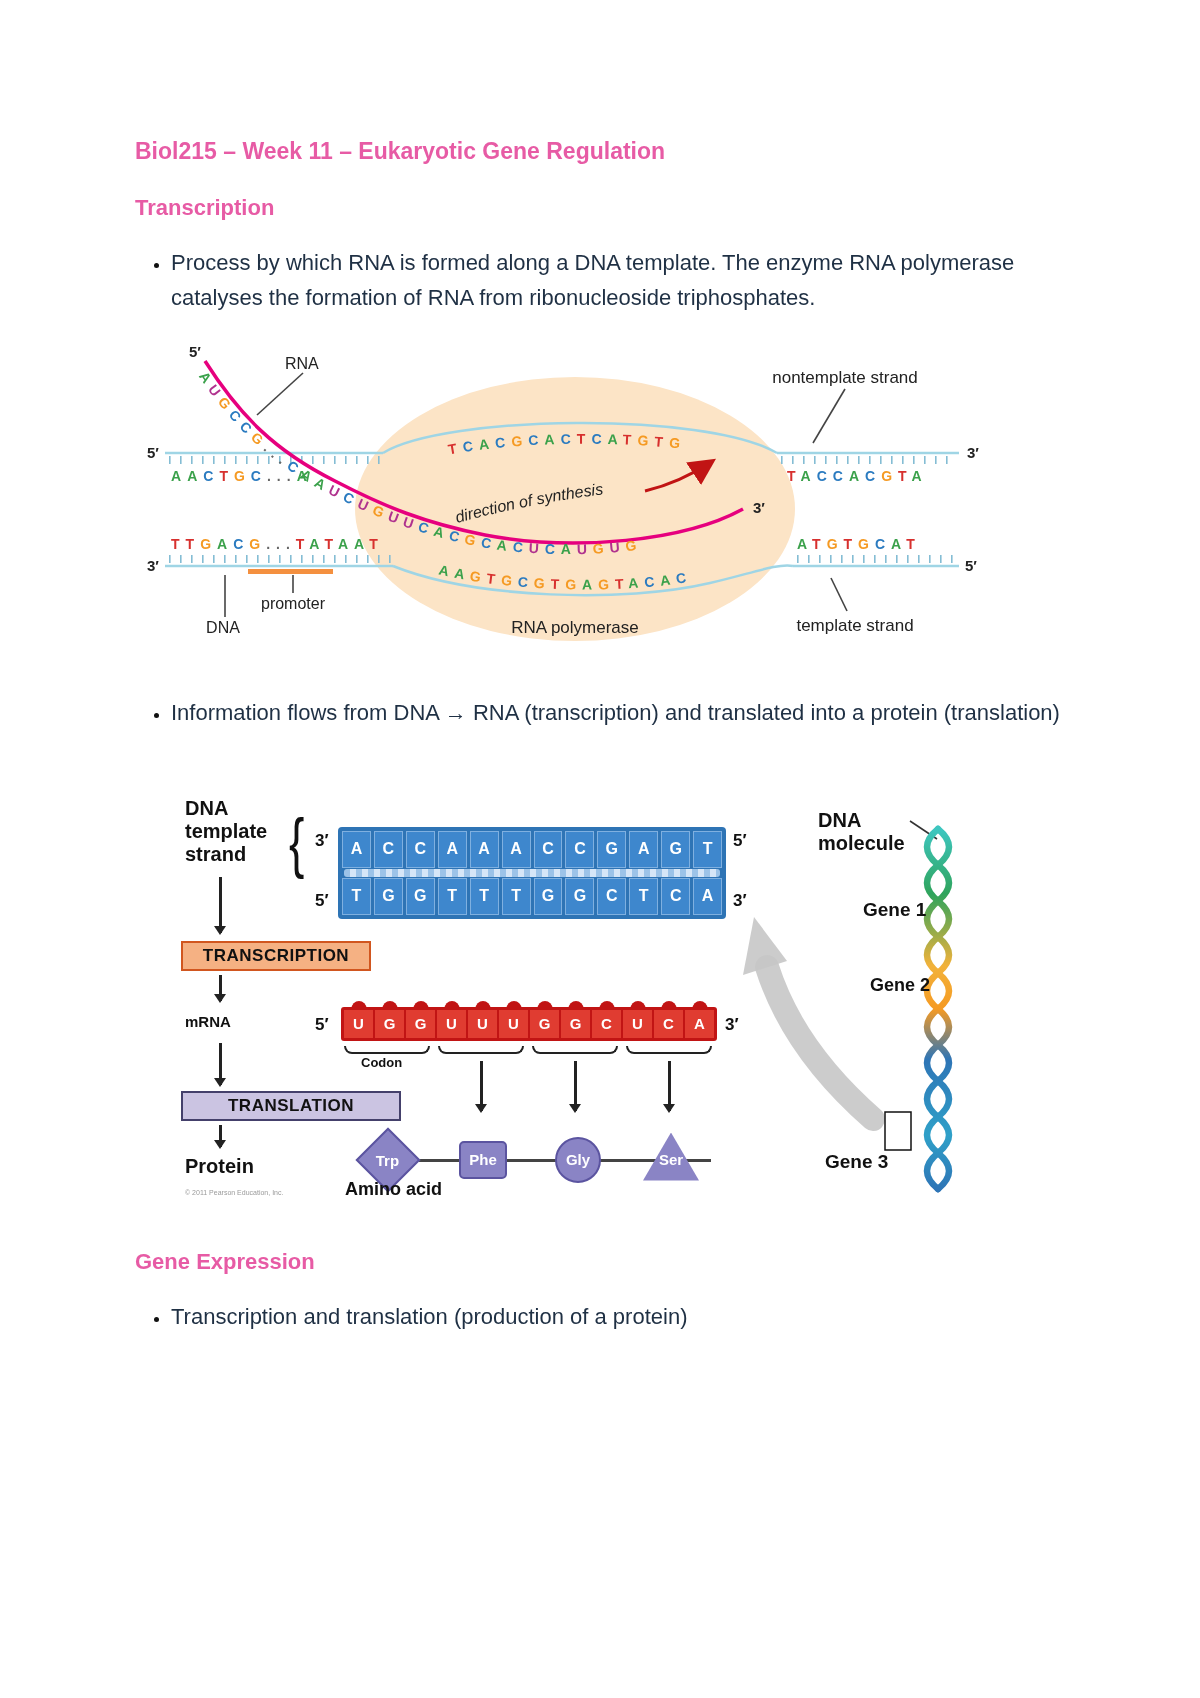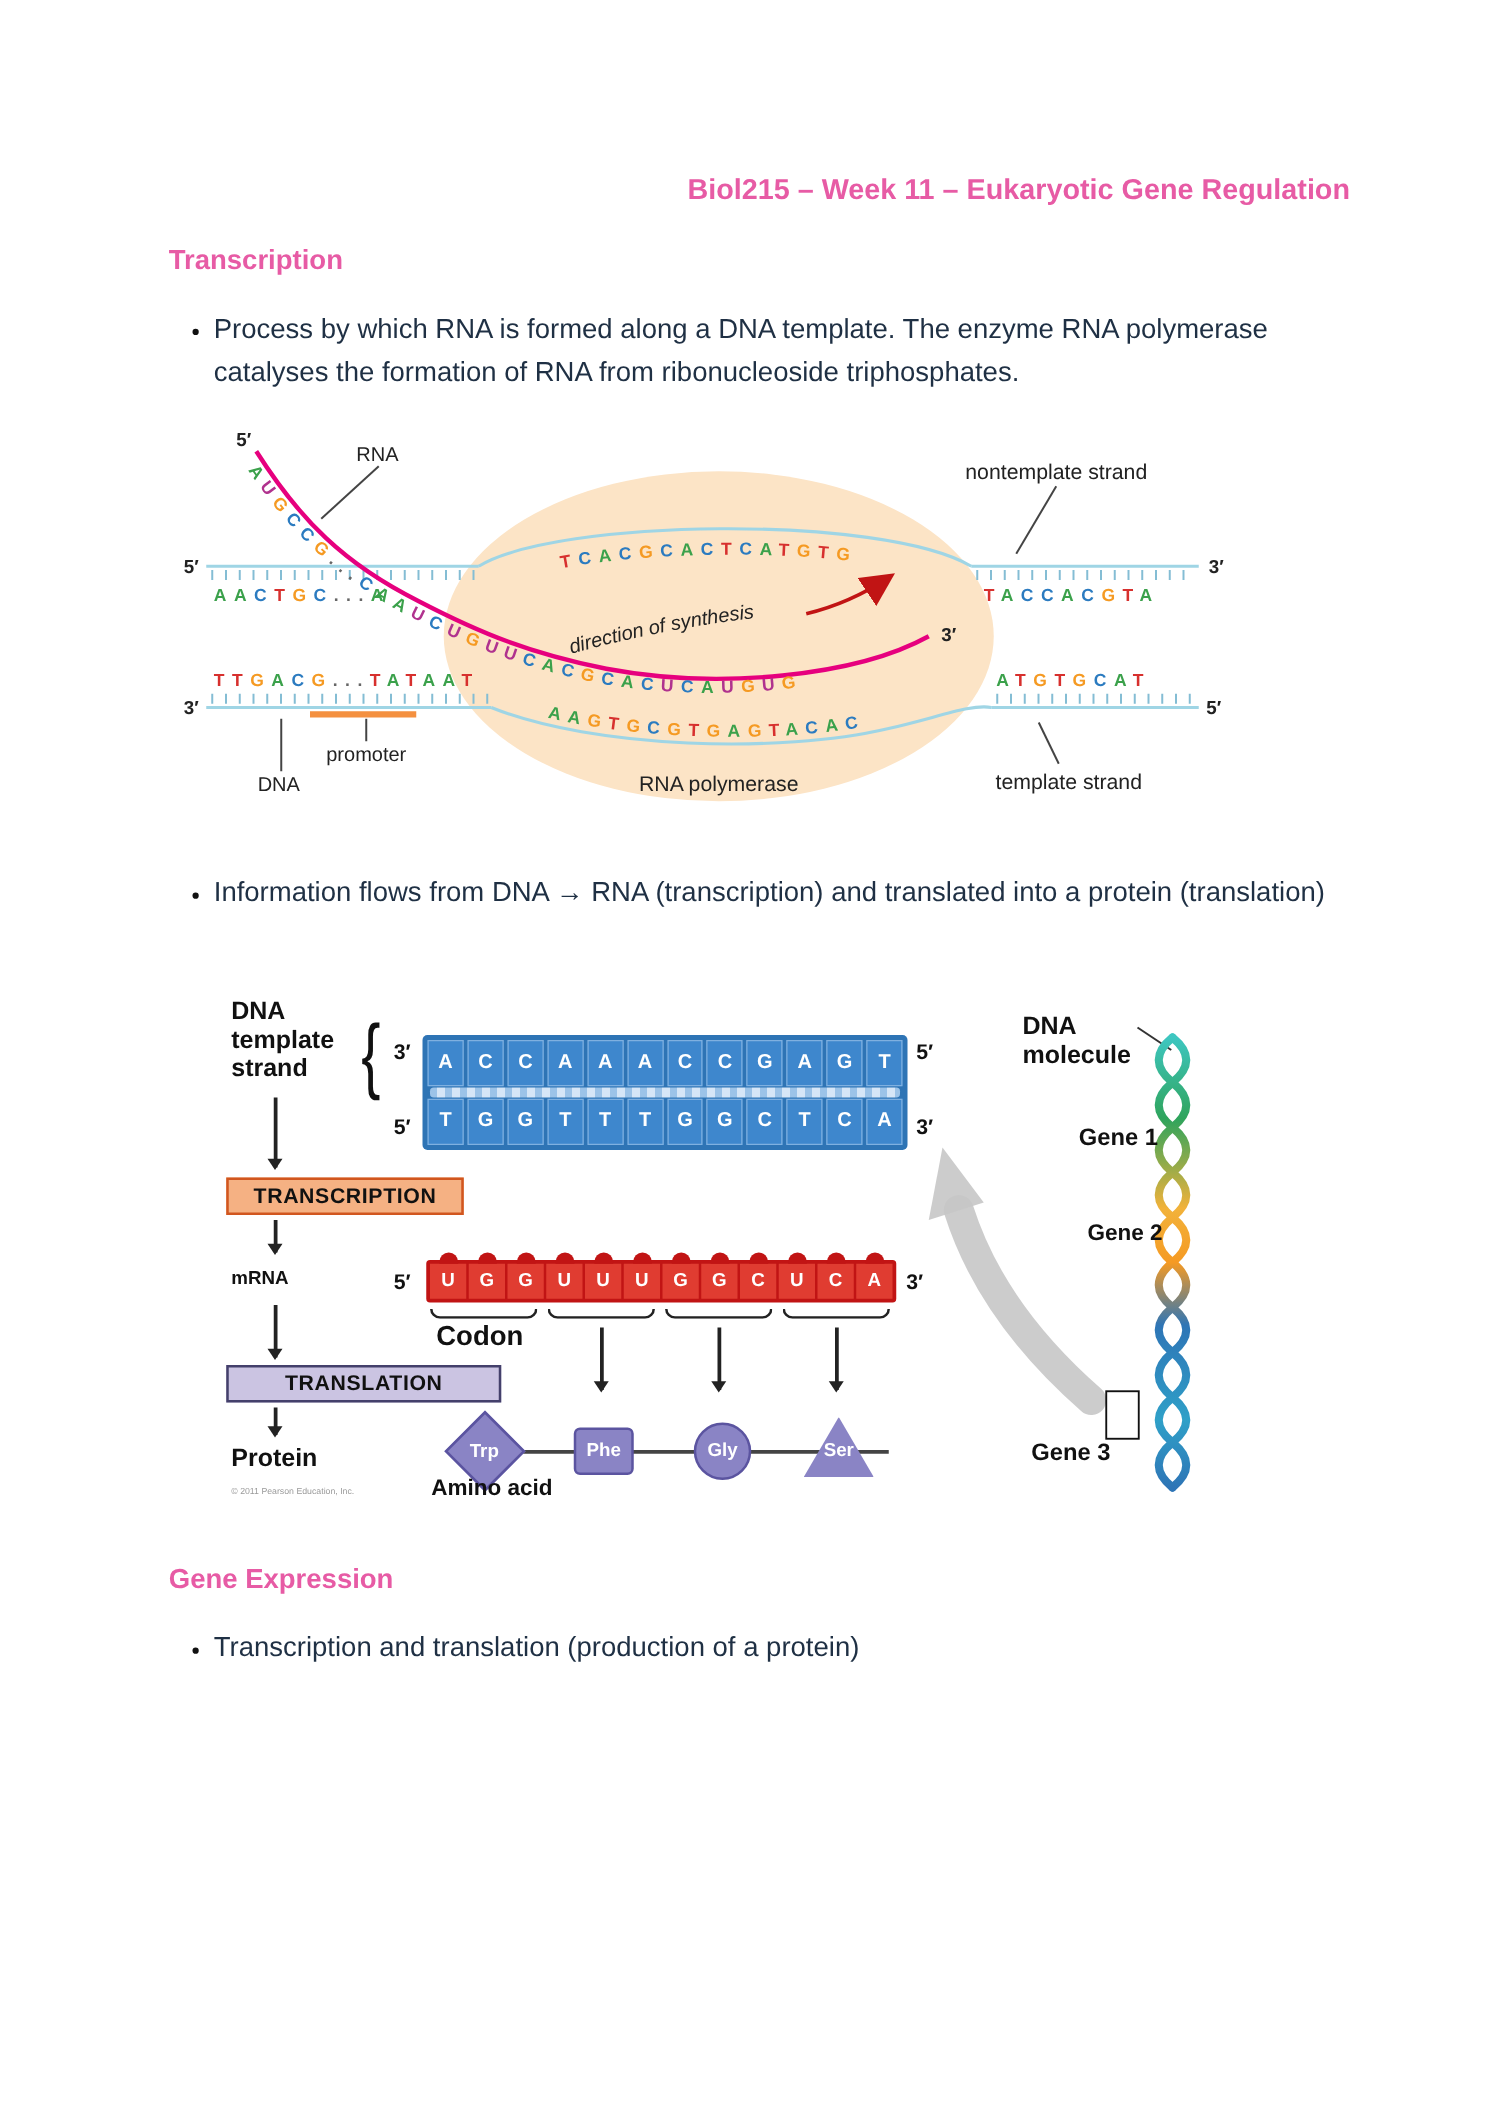--- a/index.html
+++ b/index.html
@@ -1,20 +1,20 @@
 <!DOCTYPE html>
 <html><head>
 <meta charset="utf-8">
 <style>
   * { margin:0; padding:0; box-sizing:border-box; }
   html,body { width:1200px; height:1698px; background:#ffffff; overflow:hidden; }
   body { font-family:"Liberation Sans", sans-serif; color:#1f3044; }
   .page { padding:138px 120px 0 135px; }
 
-  .doc-title { font-size:23px; font-weight:bold; color:#e75ba5;text-align:right; }
+  .doc-title { font-size:23px; font-weight:bold; color:#e75ba5; }
   .doc-heading { font-size:22px; font-weight:bold; color:#e75ba5; margin-top:30px; }
 
   ul.bullets { list-style:disc; padding-left:36px; margin-top:24px; }
   ul.bullets li { font-size:22px; line-height:1.6; margin-bottom:14px; color:#1f3044; }
   ul.bullets li::marker { color:#111; font-size:18px; }
   .extra-marker { margin-right:16px; font-size:18px; }
 
   
   .fig1-wrap { margin:26px 0 0 10px; }
   svg text { font-family:"Liberation Sans", sans-serif; }
@@ -250,21 +250,21 @@
         <span class="tile">C</span>
         <span class="tile">U</span>
         <span class="tile">C</span>
         <span class="tile">A</span>
       </div>
 
     <div class="bracket" style="left:171px;"></div>
     <div class="bracket" style="left:265px;"></div>
     <div class="bracket" style="left:359px;"></div>
     <div class="bracket" style="left:453px;"></div>
-    <div class="abs blk" style="left:176px; top:266px; font-size:22px;">Codon</div>
+    <div class="abs blk" style="left:188px; top:266px; font-size:13px;">Codon</div>
     <div class="down-arrow" style="left:307px;"></div>
     <div class="down-arrow" style="left:401px;"></div>
     <div class="down-arrow" style="left:495px;"></div>
 
     <div class="abs backbone"></div>
     <div class="aa aa-diamond">
         <span>Trp</span>
       </div>
     <div class="aa aa-square">
         <span>Phe</span>

